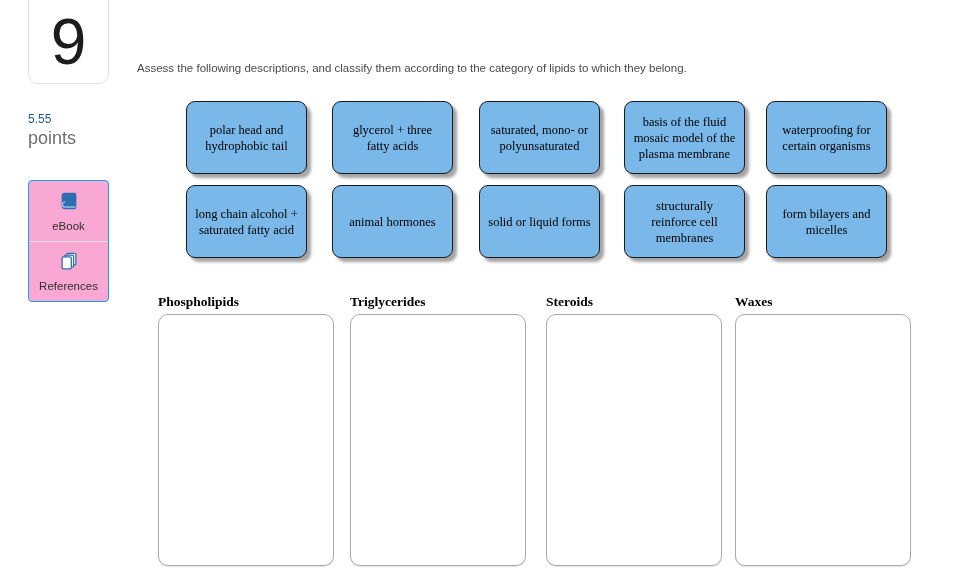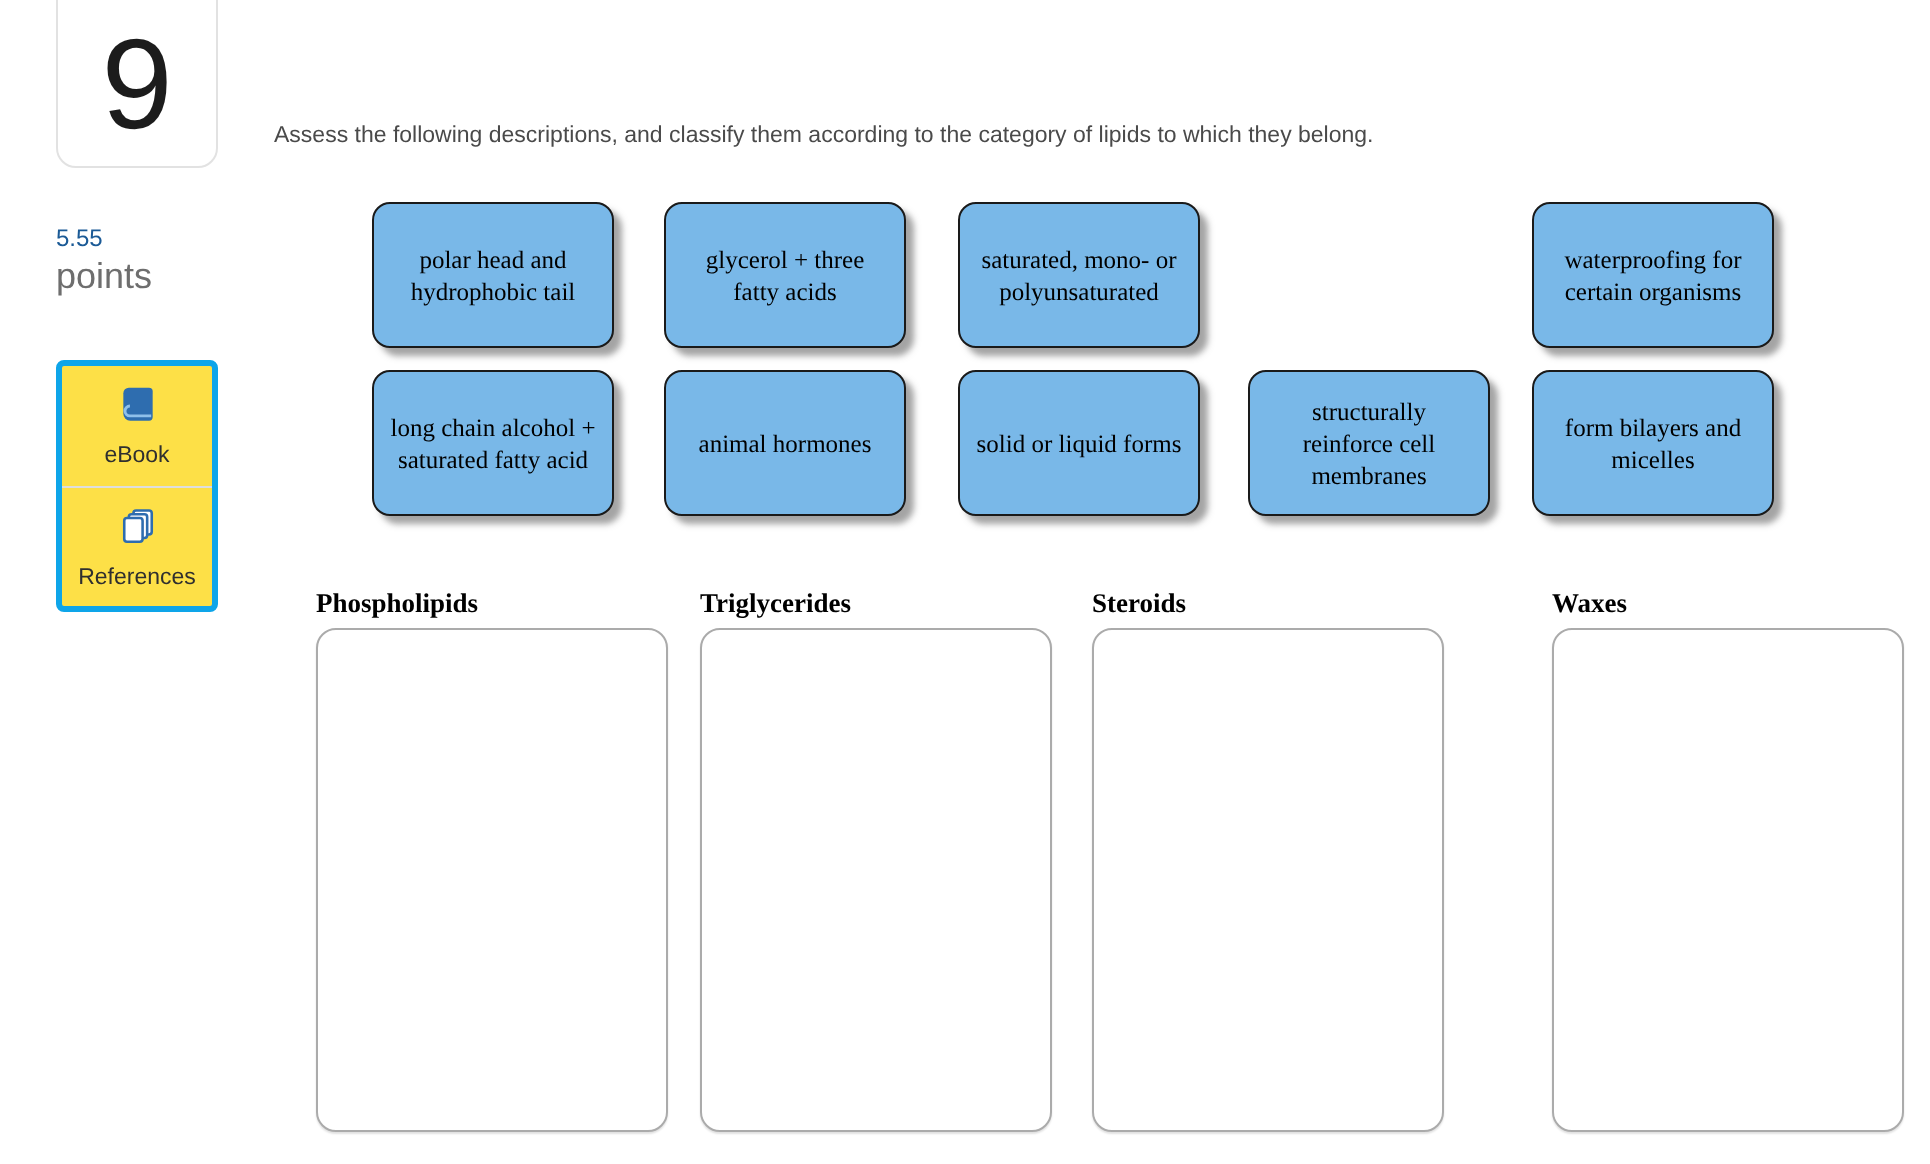--- a/index.html
+++ b/index.html
@@ -23,22 +23,22 @@
   .qnum {
     font-size: 64px; line-height: 1; color: #1c1c1c;
     font-weight: 400; padding-top: 10px;
   }
   .points-wrap { position: absolute; left: 28px; top: 112px; }
   .points-value { color: #1b5a96; font-size: 12px; font-weight: 400; }
   .points-label { color: #6e6e6e; font-size: 18px; margin-top: 2px; }
 
   .tools {
     position: absolute; left: 28px; top: 180px;
-    width: 81px; background: #fde047;
-    border: 3px solid #0ea5e9; border-radius: 4px;
+    width: 81px; background: #f9a8d4;
+    border: 1px solid #0ea5e9; border-radius: 4px;
   }
   .tool-cell {
     height: 60px;
     display: flex; flex-direction: column;
     align-items: center; justify-content: center;
     gap: 3px; cursor: pointer;
   }
   .tool-cell + .tool-cell { border-top: 1px solid #dedede; }
   .tool-label { font-size: 11.5px; color: #2f2f2f; }
 
@@ -82,21 +82,21 @@
     position: absolute; top: 314px;
     width: 176px; height: 252px;
     background: #fff;
     border: 1px solid #ababab;
     border-radius: 10px;
     box-shadow: 0 1px 1px rgba(0,0,0,0.12);
   }
   .z1 { left: 158px; }
   .z2 { left: 350px; }
   .z3 { left: 546px; }
-  .z4 { left: 776px; }
+  .z4 { left: 735px; }
 </style>
 </head>
 <body>
 
 <div class="stage">
 
   <div class="qbox">
     <div class="qnum">9</div>
   </div>
 
@@ -125,20 +125,21 @@
       </span>
       <span class="tool-label">References</span>
     </div>
   </div>
 
   <div class="instruction">Assess the following descriptions, and classify them according to the category of lipids to which they belong.</div>
 
   <div class="card r1 col1">polar head and hydrophobic tail</div>
   <div class="card r1 col3">saturated, mono- or polyunsaturated</div>
   <div class="card r1 col2">glycerol + three fatty acids</div>
+  <div class="card r1 col4">basis of the fluid mosaic model of the plasma membrane</div>
   <div class="card r1 col5">waterproofing for certain organisms</div>
 
   <div class="card r2 col1">long chain alcohol + saturated fatty acid</div>
   <div class="card r2 col2">animal hormones</div>
   <div class="card r2 col3">solid or liquid forms</div>
   <div class="card r2 col4">structurally reinforce cell membranes</div>
   <div class="card r2 col5">form bilayers and micelles</div>
 
   <div class="cat-header z1">Phospholipids</div>
   <div class="cat-header z2">Triglycerides</div>

